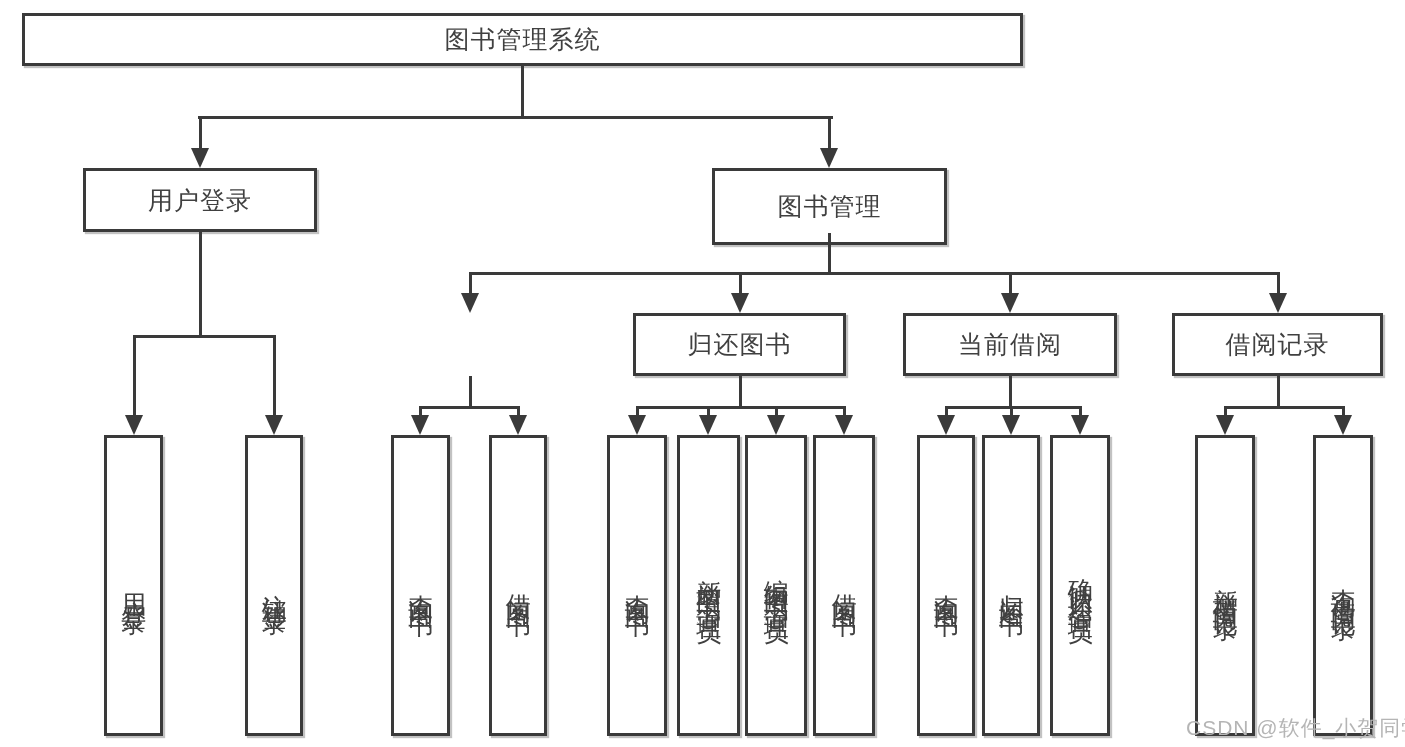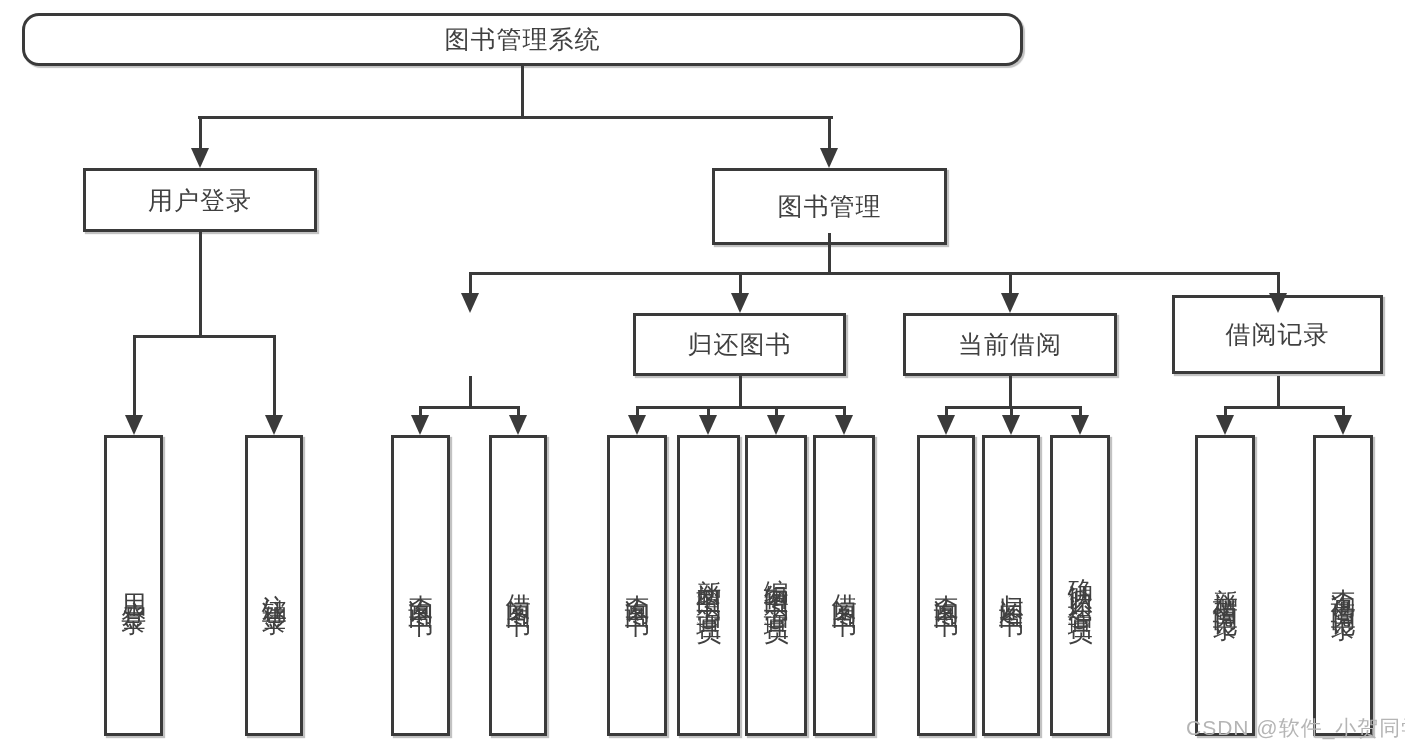--- a/index.html
+++ b/index.html
@@ -53,38 +53,38 @@
     color:var(--watermark);
     letter-spacing:1px;
     white-space:nowrap;
   }
 </style>
 </head>
 <body>
 
 <div id="stage">
 
-  <div class="node" style="left:22px;top:13px;width:1001px;height:53px;border-radius:17px;">
+  <div class="node" style="left:22px;top:13px;width:1001px;height:53px;">
     <span class="lbl">图书管理系统</span>
   </div>
 
   <div class="node" style="left:83px;top:168px;width:234px;height:64px;">
     <span class="lbl">用户登录</span>
   </div>
   <div class="node" style="left:712px;top:168px;width:235px;height:77px;">
     <span class="lbl">图书管理</span>
   </div>
 
   <div class="node" style="left:633px;top:313px;width:213px;height:63px;">
     <span class="lbl">归还图书</span>
   </div>
   <div class="node" style="left:903px;top:313px;width:214px;height:63px;">
     <span class="lbl">当前借阅</span>
   </div>
-  <div class="node" style="left:1172px;top:295px;width:211px;height:79px;">
+  <div class="node" style="left:1172px;top:313px;width:211px;height:63px;">
     <span class="lbl">借阅记录</span>
   </div>
 
   <div class="node leaf" style="left:104px;top:435px;width:59px;height:301px;">
     <span class="lbl">用户登录</span>
   </div>
   <div class="node leaf" style="left:245px;top:435px;width:58px;height:301px;">
     <span class="lbl">注销登录</span>
   </div>
   <div class="node leaf" style="left:391px;top:435px;width:59px;height:301px;">

